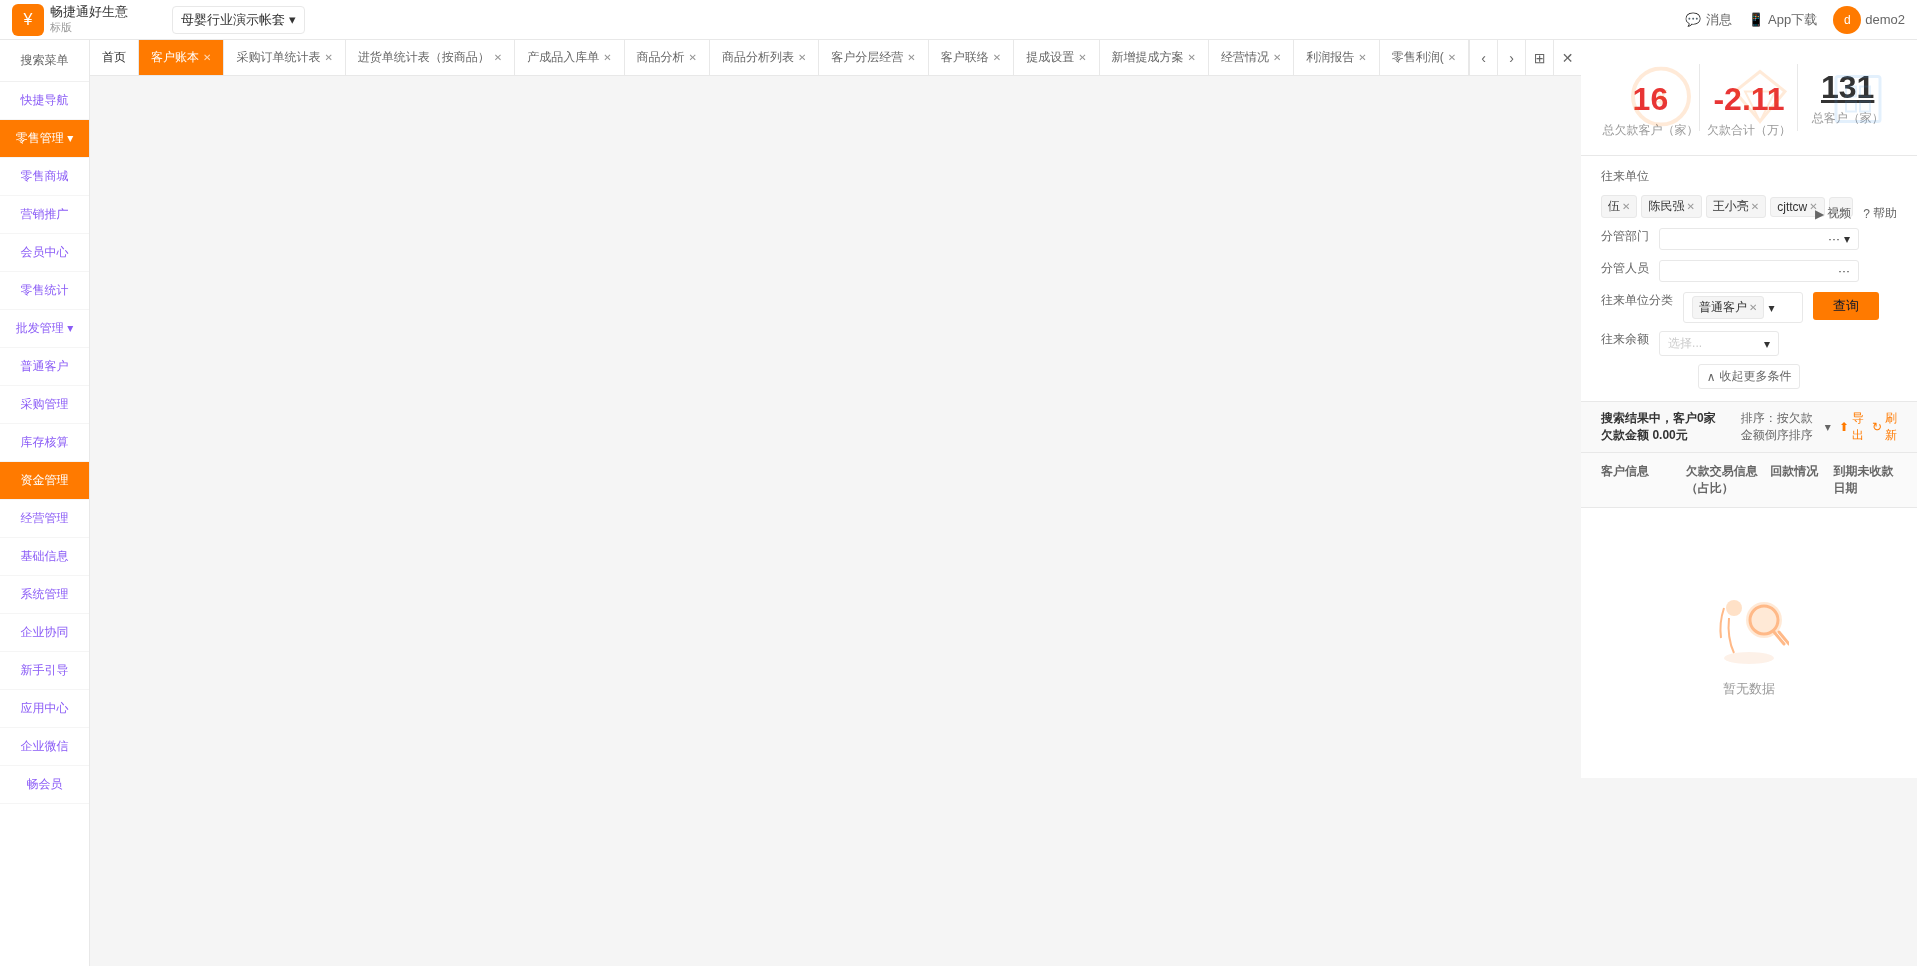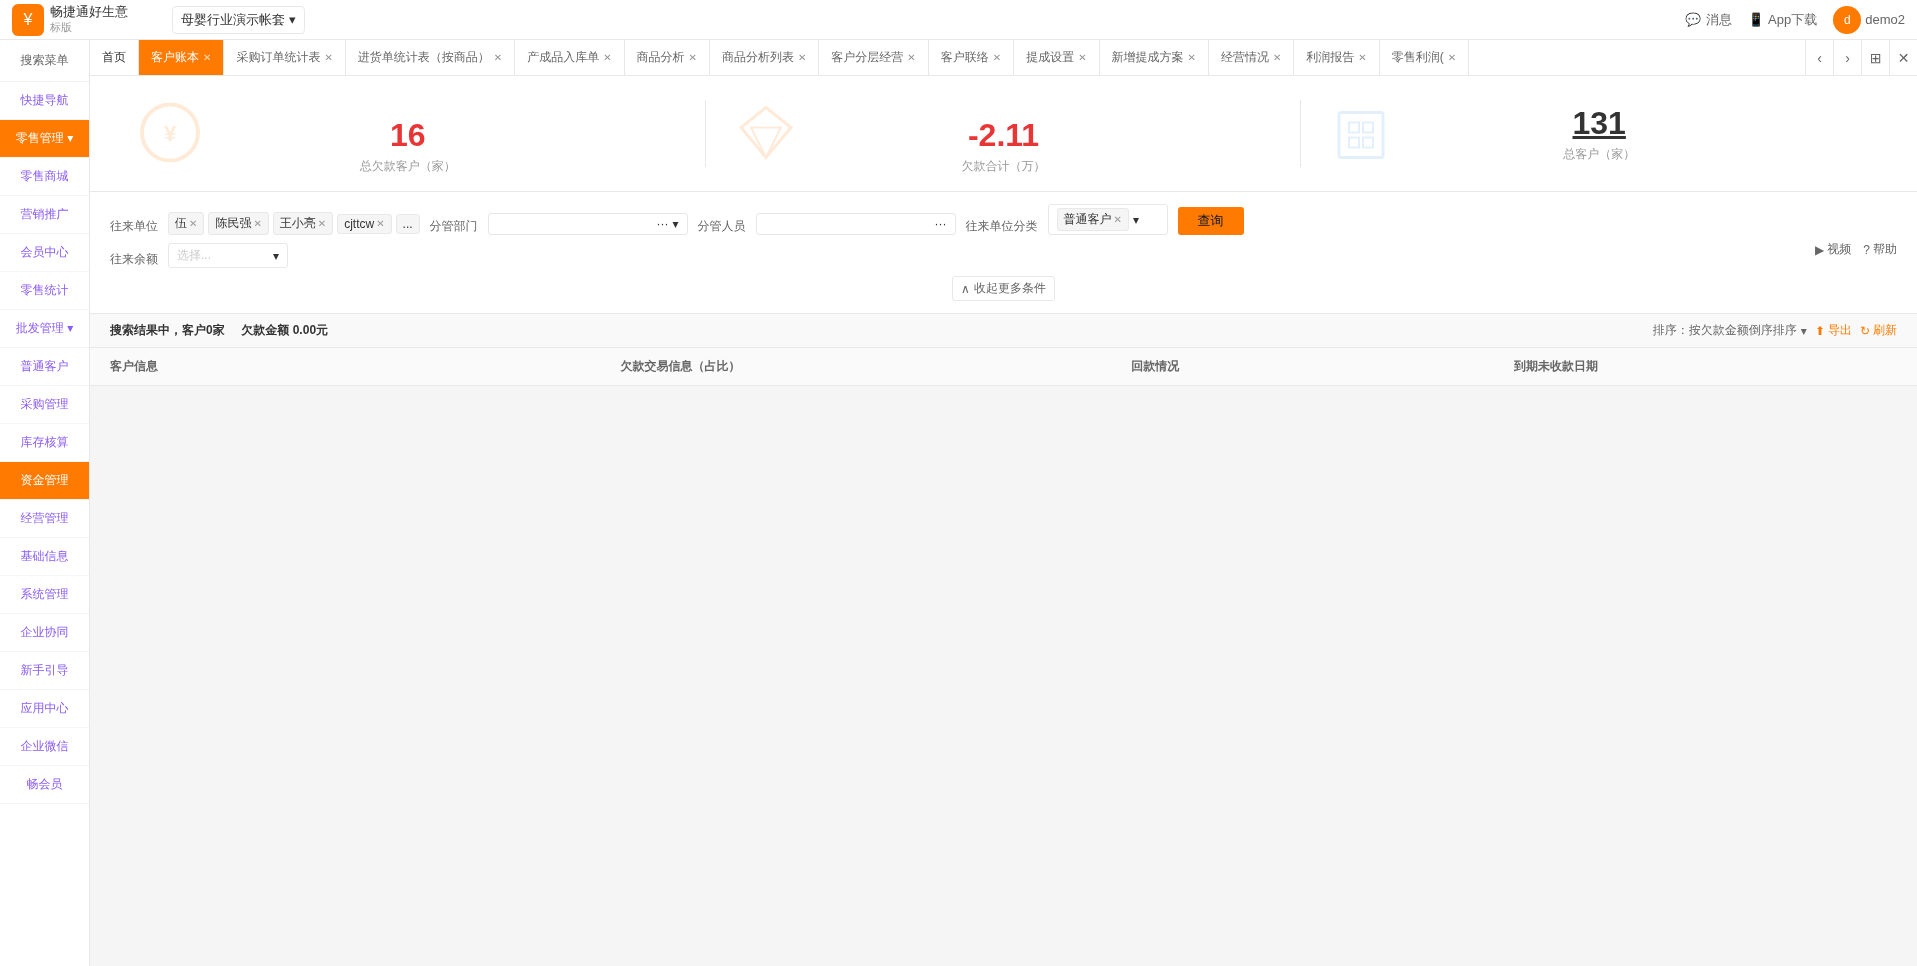--- a/index.html
+++ b/index.html
@@ -21,21 +21,21 @@
     .main-layout { display: flex; flex: 1; overflow: hidden; }
 
     
     .sidebar { width: 90px; background: #fff; border-right: 1px solid #e8e8e8; display: flex; flex-direction: column; flex-shrink: 0; overflow-y: auto; }
     .sidebar-search { padding: 8px; border-bottom: 1px solid #f0f0f0; }
     .sidebar-search-btn { width: 100%; background: none; border: none; color: #666; font-size: 12px; cursor: pointer; padding: 4px; text-align: center; }
     .sidebar-nav-item { padding: 10px 6px; text-align: center; font-size: 12px; color: #8b5cf6; cursor: pointer; border-bottom: 1px solid #f5f5f5; }
     .sidebar-nav-item.active { background: #ff7a00; color: white; }
 
     
-    .content-area { flex: 1; display: flex; flex-direction: column; overflow: hidden; }
+    .content-area { flex: 1; display: flex; flex-direction: row; overflow: hidden; }
 
     
     .tab-bar { height: 36px; background: #fff; border-bottom: 1px solid #e8e8e8; display: flex; align-items: center; overflow: hidden; flex-shrink: 0; }
     .tab-item { display: flex; align-items: center; height: 36px; padding: 0 12px; font-size: 12px; color: #666; border-right: 1px solid #e8e8e8; cursor: pointer; white-space: nowrap; flex-shrink: 0; gap: 4px; }
     .tab-item.home { background: #fff; color: #333; }
     .tab-item.active { background: #ff7a00; color: white; }
     .tab-item .tab-close { font-size: 10px; opacity: 0.7; cursor: pointer; }
     .tab-nav-btns { display: flex; align-items: center; margin-left: auto; flex-shrink: 0; }
     .tab-nav-btn { width: 28px; height: 36px; display: flex; align-items: center; justify-content: center; cursor: pointer; color: #666; border-left: 1px solid #e8e8e8; font-size: 14px; }
 
@@ -48,21 +48,21 @@
     .stat-item:not(:last-child)::after { content: ''; position: absolute; right: 0; top: 10%; height: 80%; border-right: 1px solid #e8e8e8; }
     .stat-value { font-size: 32px; font-weight: bold; line-height: 1.2; }
     .stat-value.red { color: #e83535; margin-top: 24px; }
     .stat-value.dark { color: #333; text-decoration: underline; }
     .stat-label { font-size: 12px; color: #999; margin-top: 4px; }
     .stat-icon { position: absolute; left: 30px; top: 50%; transform: translateY(-50%); opacity: 0.15; }
     .stat-icon svg { width: 60px; height: 60px; }
 
     
     .filter-area { background: white; padding: 12px 20px; border-bottom: 1px solid #e8e8e8; }
-    .filter-row { display: flex; align-items: flex-end; gap: 10px; margin-bottom: 8px; flex-wrap: wrap; }
+    .filter-row { display: flex; align-items: flex-start; gap: 10px; margin-bottom: 8px; flex-wrap: wrap; }
     .filter-label { font-size: 12px; color: #666; white-space: nowrap; }
     .filter-tags { display: flex; align-items: center; gap: 4px; flex-wrap: wrap; }
     .filter-tag { display: flex; align-items: center; gap: 2px; background: #f5f5f5; border: 1px solid #e8e8e8; border-radius: 3px; padding: 2px 6px; font-size: 12px; color: #333; }
     .filter-tag .tag-close { cursor: pointer; color: #999; font-size: 10px; }
     .filter-select { display: flex; align-items: center; gap: 4px; border: 1px solid #e8e8e8; border-radius: 3px; padding: 3px 8px; font-size: 12px; color: #333; cursor: pointer; min-width: 120px; }
     .filter-select-wide { min-width: 200px; }
     .collapse-btn { display: flex; align-items: center; gap: 4px; font-size: 12px; color: #666; cursor: pointer; border: 1px solid #e8e8e8; border-radius: 3px; padding: 3px 8px; background: white; }
     .query-btn { background: #ff7a00; color: #0f172a; border: none; border-radius: 3px; padding: 5px 20px; font-size: 13px; cursor: pointer; }
 
     
@@ -342,17 +342,32 @@
       </div>
 
       <div class="table-container">
         <div class="table-header">
           <div class="table-header-cell">客户信息</div>
           <div class="table-header-cell">欠款交易信息（占比）</div>
           <div class="table-header-cell">回款情况</div>
           <div class="table-header-cell">到期未收款日期</div>
         </div>
 
+        <div class="empty-state">
+          <div class="empty-icon">
+            <svg viewBox="0 0 80 80" xmlns="http://www.w3.org/2000/svg">
+              <ellipse cx="40" cy="70" rx="25" ry="6" fill="#f5c3a0" opacity="0.4"></ellipse>
+              <circle cx="55" cy="32" r="18" fill="#ffb87a" opacity="0.5"></circle>
+              <circle cx="55" cy="32" r="14" fill="none" stroke="#ff8c3a" stroke-width="3"></circle>
+              <line x1="65" y1="44" x2="75" y2="56" stroke="#ff8c3a" stroke-width="3" stroke-linecap="round"></line>
+              <line x1="70" y1="44" x2="80" y2="56" stroke="#ff8c3a" stroke-width="3" stroke-linecap="round"></line>
+              <path d="M20 30 Q18 50 25 65" stroke="#ff8c3a" stroke-width="2" fill="none"></path>
+              <path d="M15 20 Q10 35 12 50" stroke="#ff8c3a" stroke-width="2" fill="none"></path>
+              <circle cx="25" cy="20" r="8" fill="#ffb87a" opacity="0.7"></circle>
+            </svg>
+          </div>
+          <div class="empty-text">暂无数据</div>
+        </div>
       </div>
 
     </div>
   </div>
 </div>
 
 </body></html>

